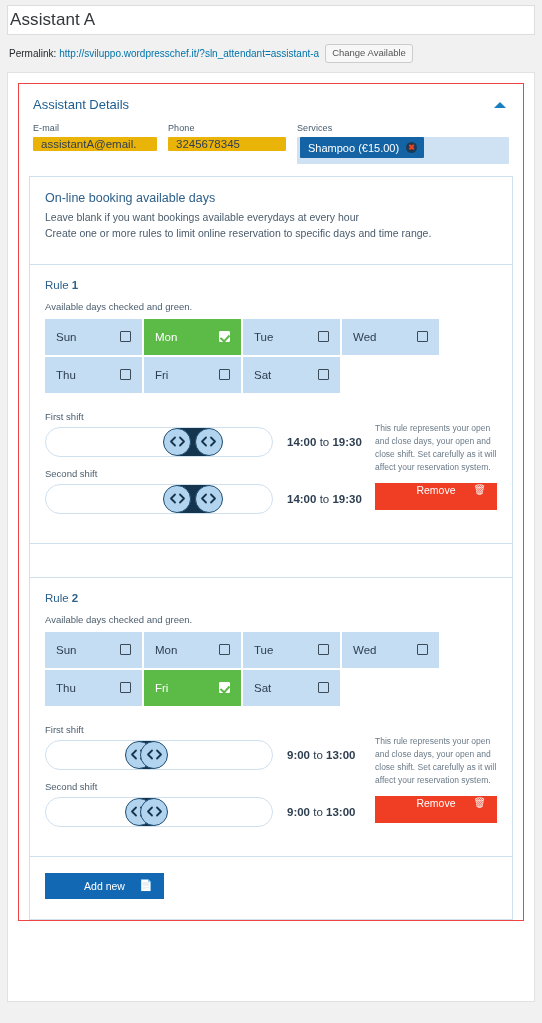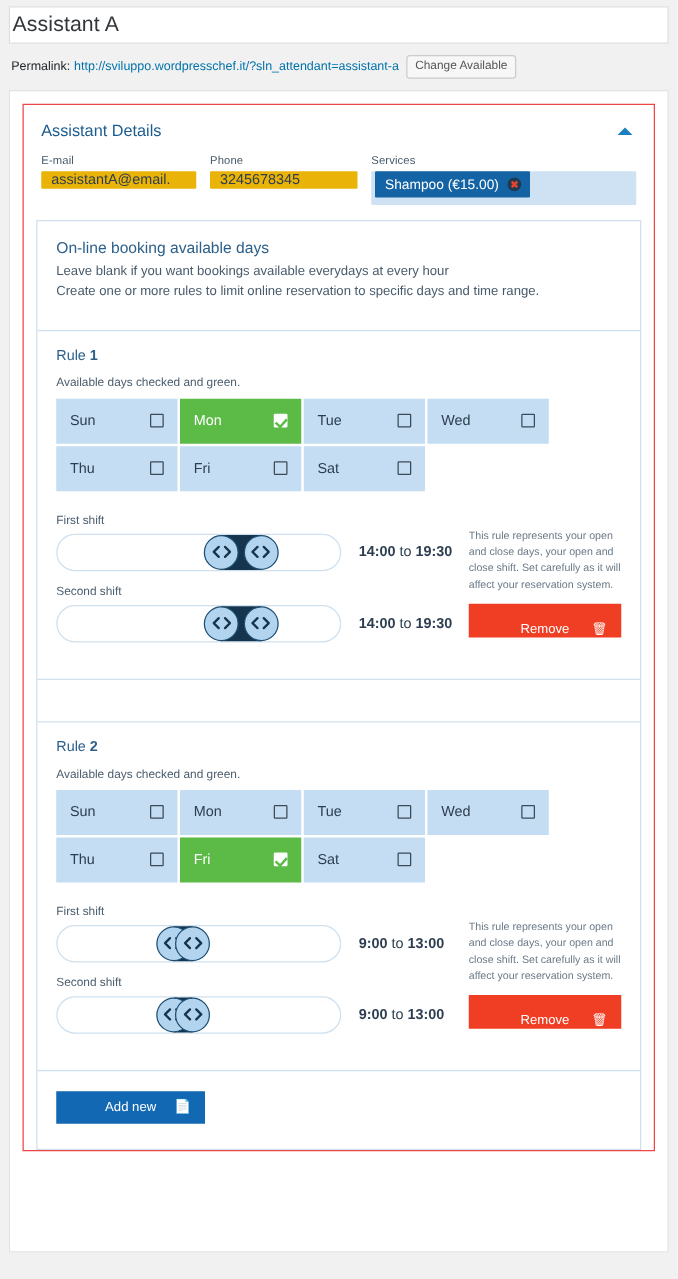--- a/index.html
+++ b/index.html
@@ -295,21 +295,21 @@
     line-height: 1.55;
     margin-bottom: 8px;
   }
   .remove-btn {
     background: #ef3e23;
     border: none;
     color: #fff;
     width: 122px;
     height: 27px;
     font-size: 10.5px;
-    display: flex; align-items: flex-end; justify-content: center;
+    display: flex; align-items: flex-start; justify-content: center;
     position: relative;
     cursor: pointer;
     font-family: "Liberation Sans", sans-serif;
   }
   .remove-btn .trash {
     position: absolute;
     right: 11px;
     font-size: 10px;
   }
 

